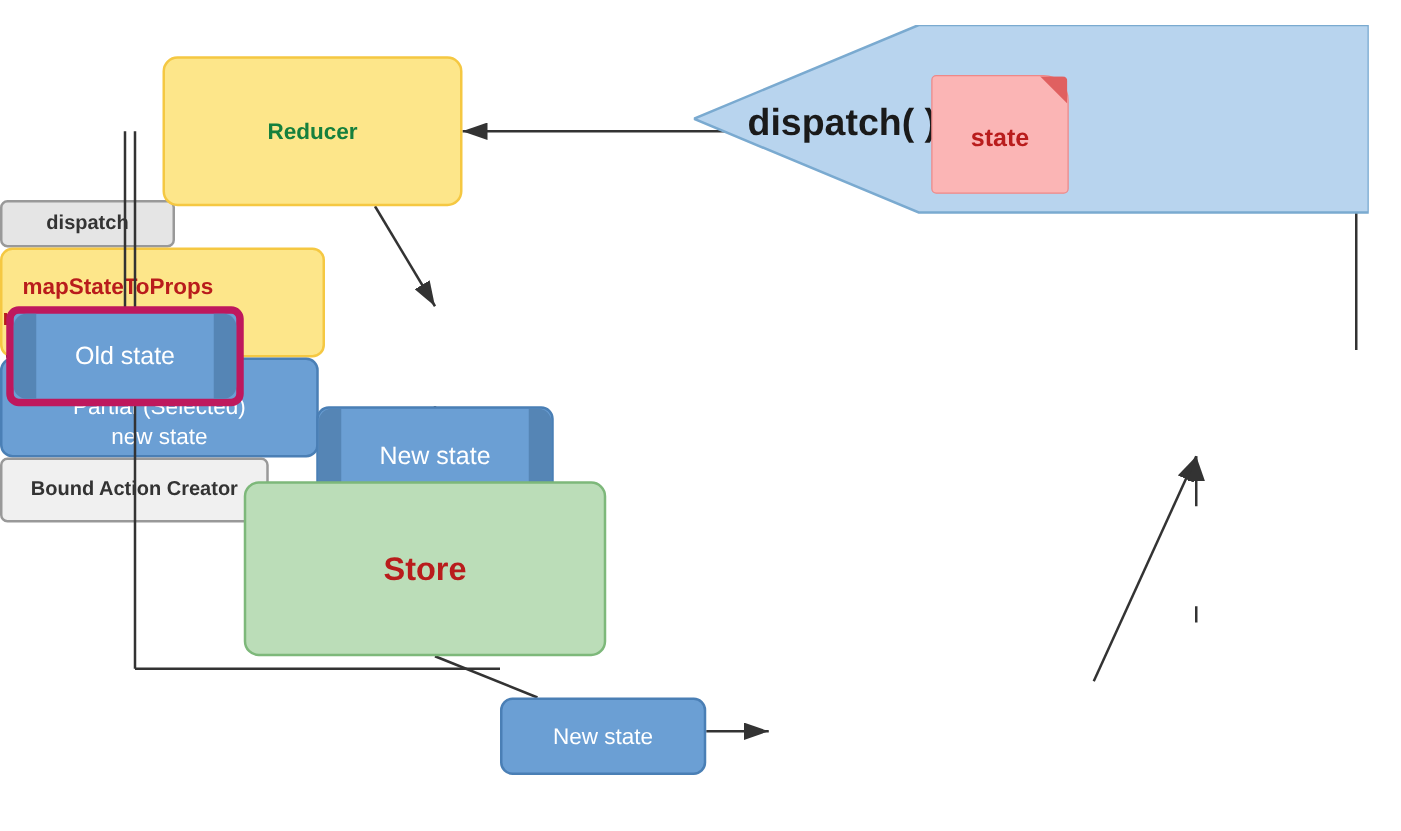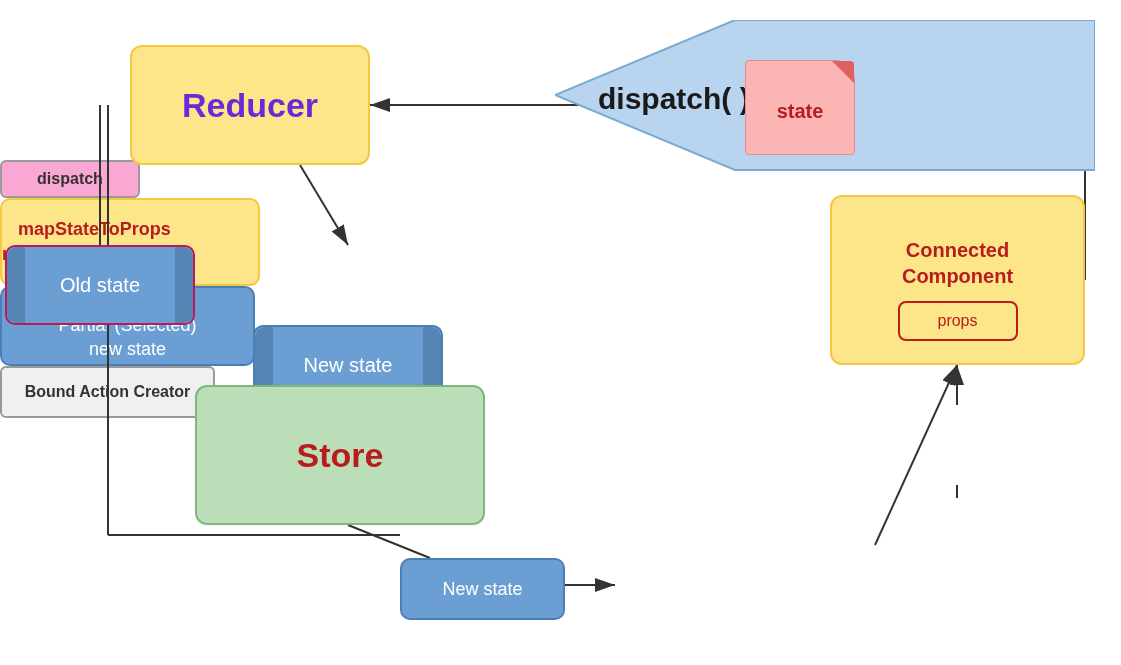--- a/index.html
+++ b/index.html
@@ -40,33 +40,33 @@
     
     .reducer-box {
       left: 130px;
       top: 45px;
       width: 240px;
       height: 120px;
       background: #fde68a;
       border: 2px solid #f5c842;
     }
     .reducer-box .label {
-      font-size: 34px;
-      font-weight: bold;
-      color: #6d28d9;
+      font-size: 18px;
+      font-weight: bold;
+      color: #15803d;
     }
 
     
     .old-state-box {
       left: 5px;
       top: 245px;
       width: 190px;
       height: 80px;
       background: #6b9fd4;
-      border: 2px solid #be185d;
+      border: 6px solid #be185d;
       border-radius: 10px;
     }
 
     
     .new-state-top-box {
       left: 253px;
       top: 245px;
       width: 190px;
       height: 80px;
       background: #6b9fd4;
@@ -77,21 +77,21 @@
     
     .store-box {
       left: 195px;
       top: 385px;
       width: 290px;
       height: 140px;
       background: #bbddb8;
       border: 2px solid #7db87a;
     }
     .store-box .label {
-      font-size: 34px;
+      font-size: 26px;
       font-weight: bold;
       color: #b91c1c;
     }
 
     
     .new-state-bottom-box {
       left: 400px;
       top: 558px;
       width: 165px;
       height: 62px;
@@ -100,21 +100,21 @@
       border-radius: 10px;
       font-size: 18px;
       color: #fff;
     }
 
     .dispatch-box {
       left: 415px;
       top: 610px;
       width: 140px;
       height: 38px;
-      background: #f9a8d4;
+      background: #e5e5e5;
       border: 2px solid #999;
       border-radius: 6px;
       font-size: 16px;
       font-weight: bold;
       color: #333;
       display: flex;
       align-items: center;
       justify-content: center;
     }
 
@@ -348,28 +348,20 @@
     <span>dispatch</span>
   </div>
 
   <div class="map-box">
     <span class="label">
       <span>mapStateToProps</span><br>
       <span>mapDispatchToProps</span>
     </span>
   </div>
 
-  <div class="box connected-box" style="flex-direction:column;">
-    <div class="title">
-      Connected<br>Component
-    </div>
-    <div class="props-inner">
-      <span>props</span>
-    </div>
-  </div>
 
   <div class="partial-box">
     <span style="white-space:pre-line;">
       <span>Partial (Selected)
 new state</span>
     </span>
   </div>
 
   <div class="bound-action-box">
     <span>Bound Action Creator</span>

